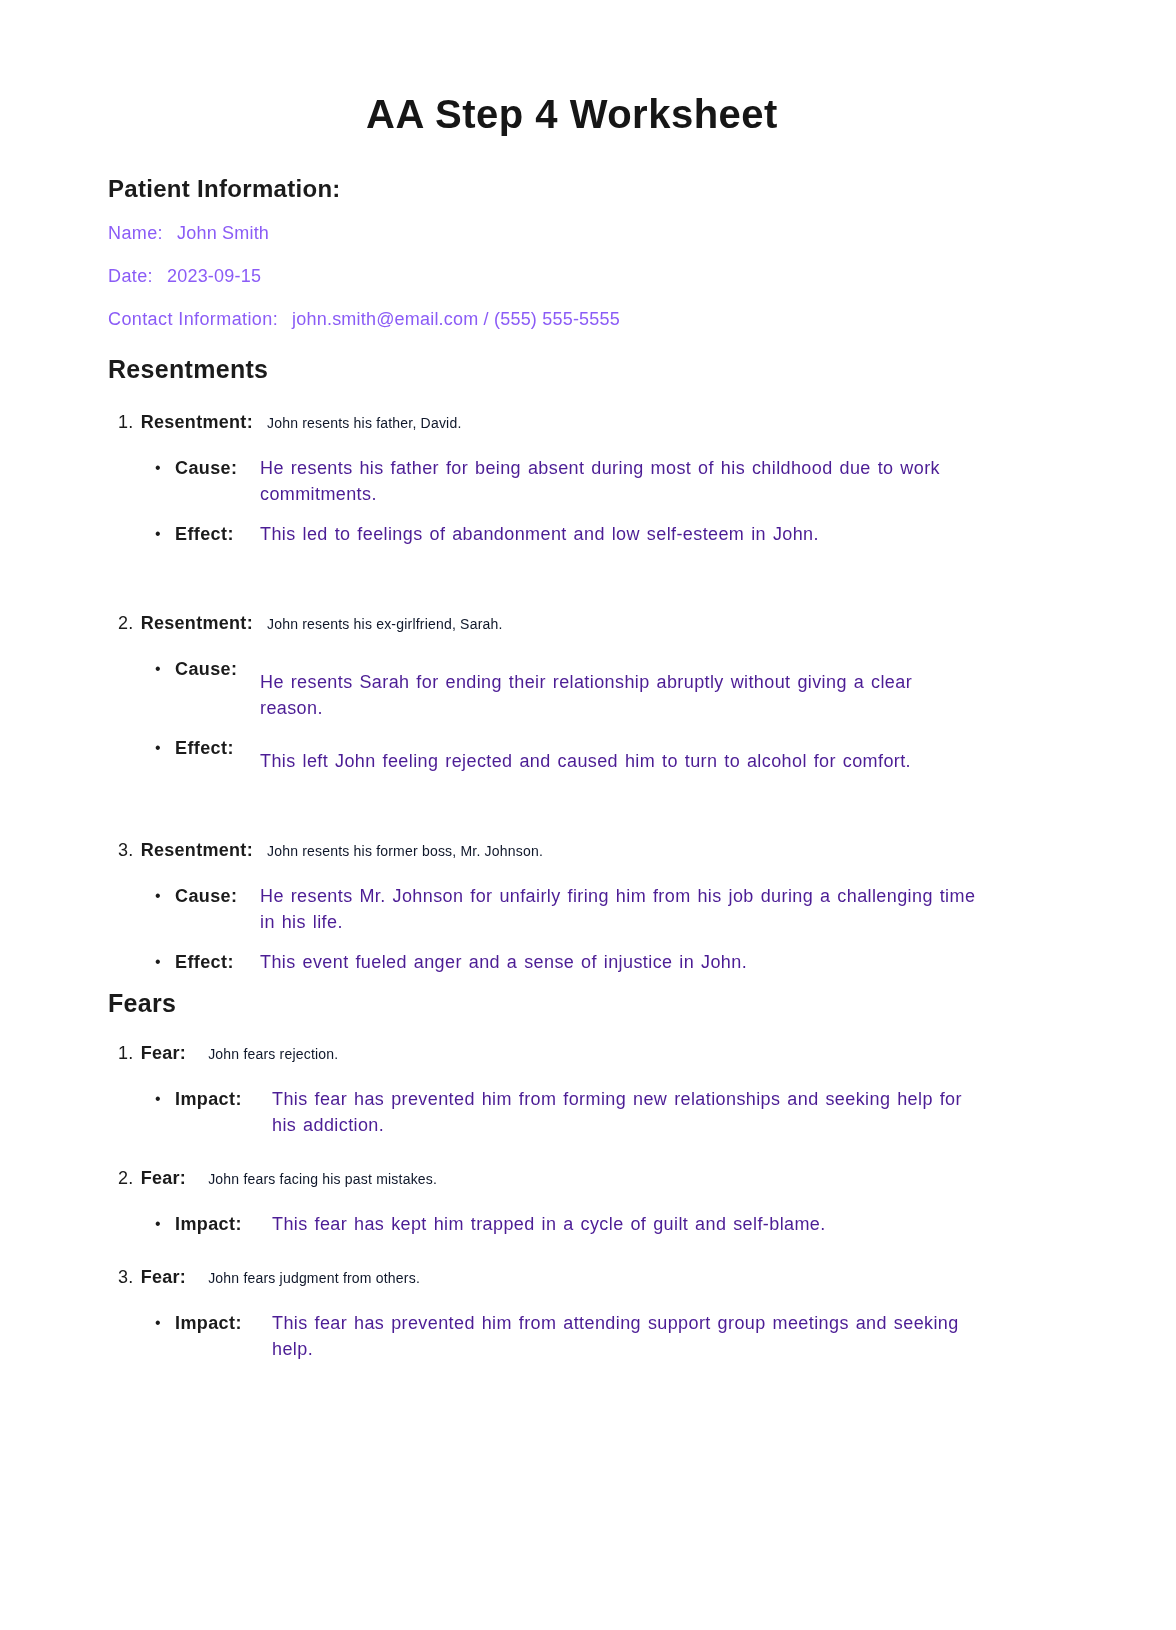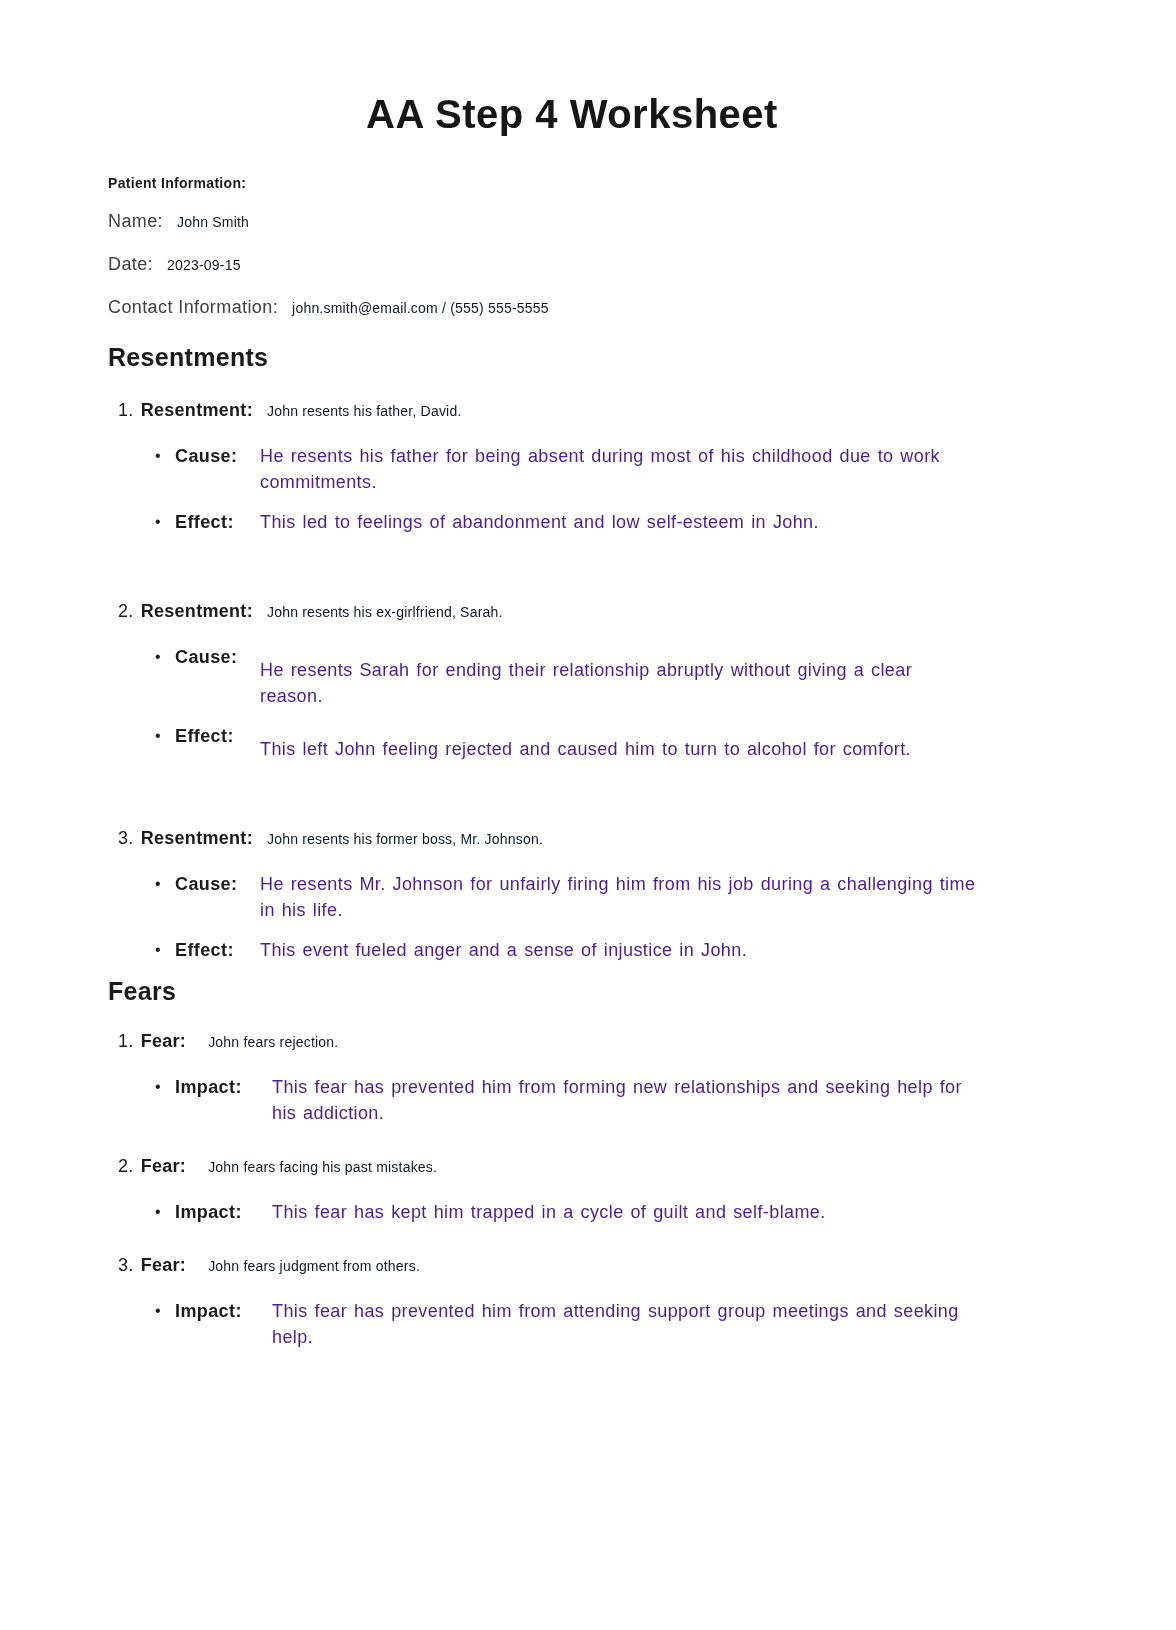--- a/index.html
+++ b/index.html
@@ -20,38 +20,38 @@
   .doc-title {
     font-size: 40px;
     font-weight: bold;
     text-align: center;
     letter-spacing: 0.5px;
     margin: 0 -60px 38px 0;
     color: #161616;
   }
   
   .pi-heading {
-    font-size: 14px;
+    font-size: 24px;
     font-weight: bold;
     letter-spacing: 0.3px;
     margin: 0 0 20px 0;
   }
   .field-row {
     font-size: 18px;
     letter-spacing: 0.4px;
     margin-bottom: 22px;
     display: flex;
     align-items: baseline;
   }
-  .field-label { color: #404040; }
+  .field-label { color: #8b5cf6; }
   .field-value {
-    font-size: 14px;
+    font-size: 18px;
     letter-spacing: 0.2px;
     margin-left: 14px;
-    color: #0f172a;
+    color: #8b5cf6;
   }
   
   .section { margin-top: 25px; }
   .section-heading {
     font-size: 25px;
     font-weight: bold;
     letter-spacing: 0.3px;
     margin: 0 0 28px 0;
   }
   .fears-section { margin-top: 14px; }

